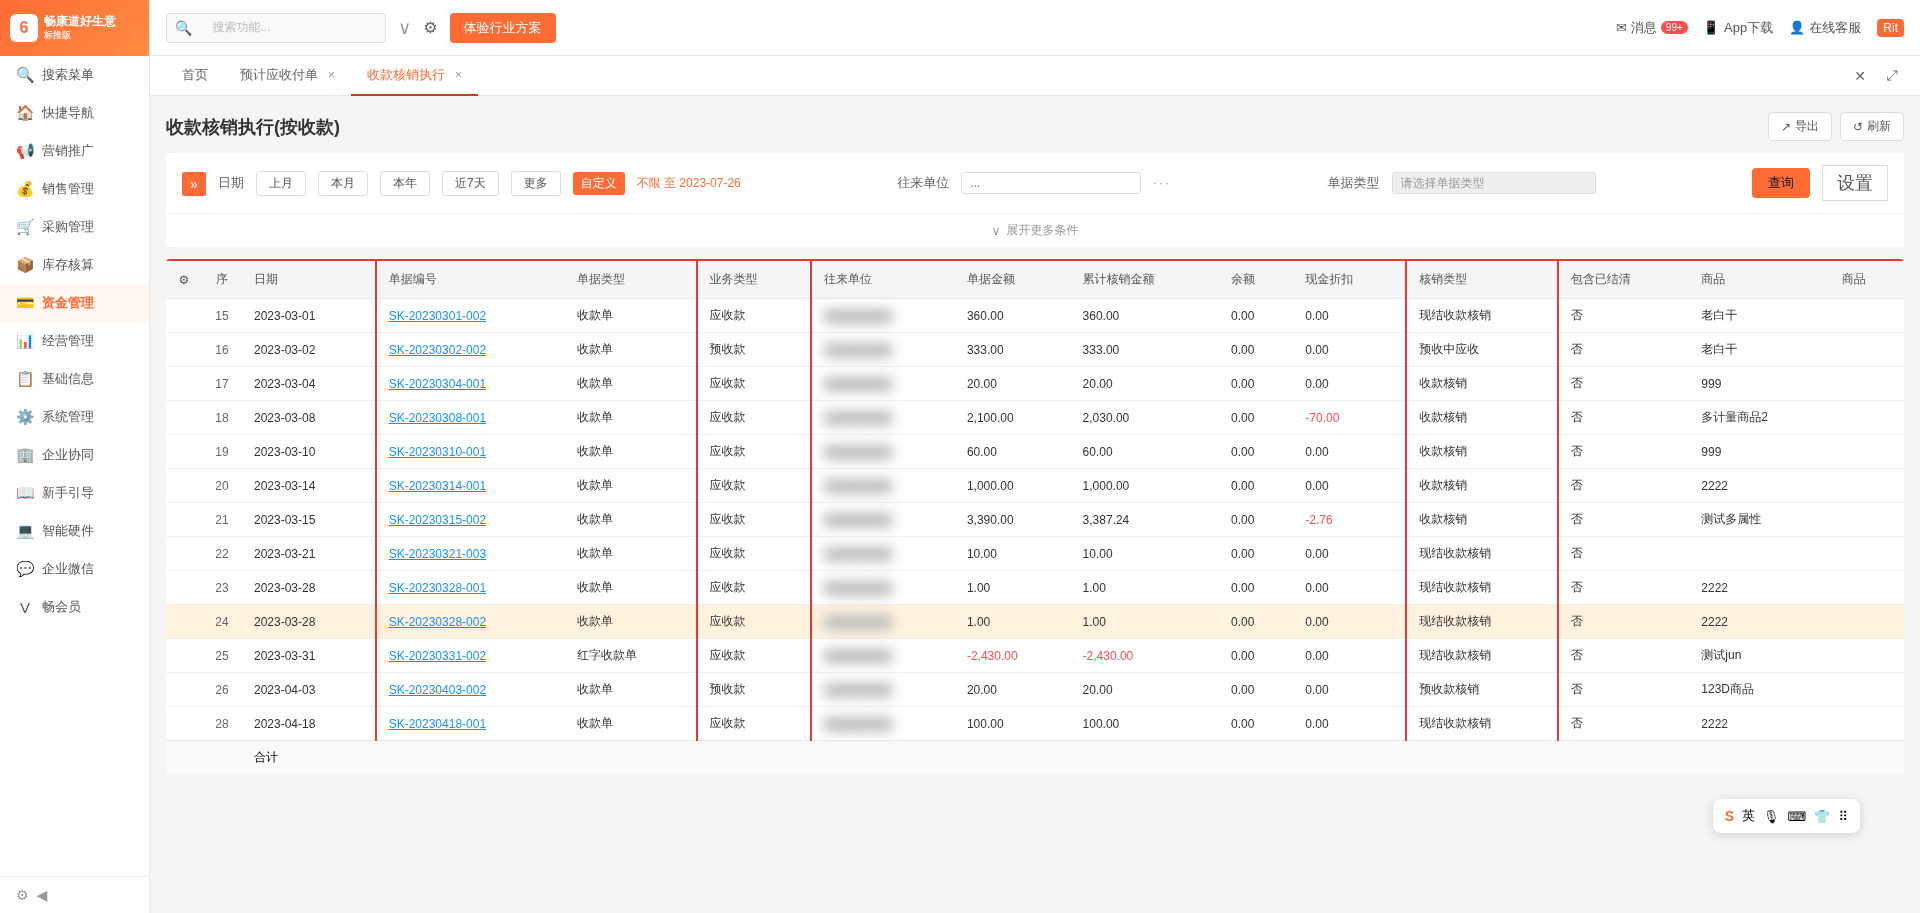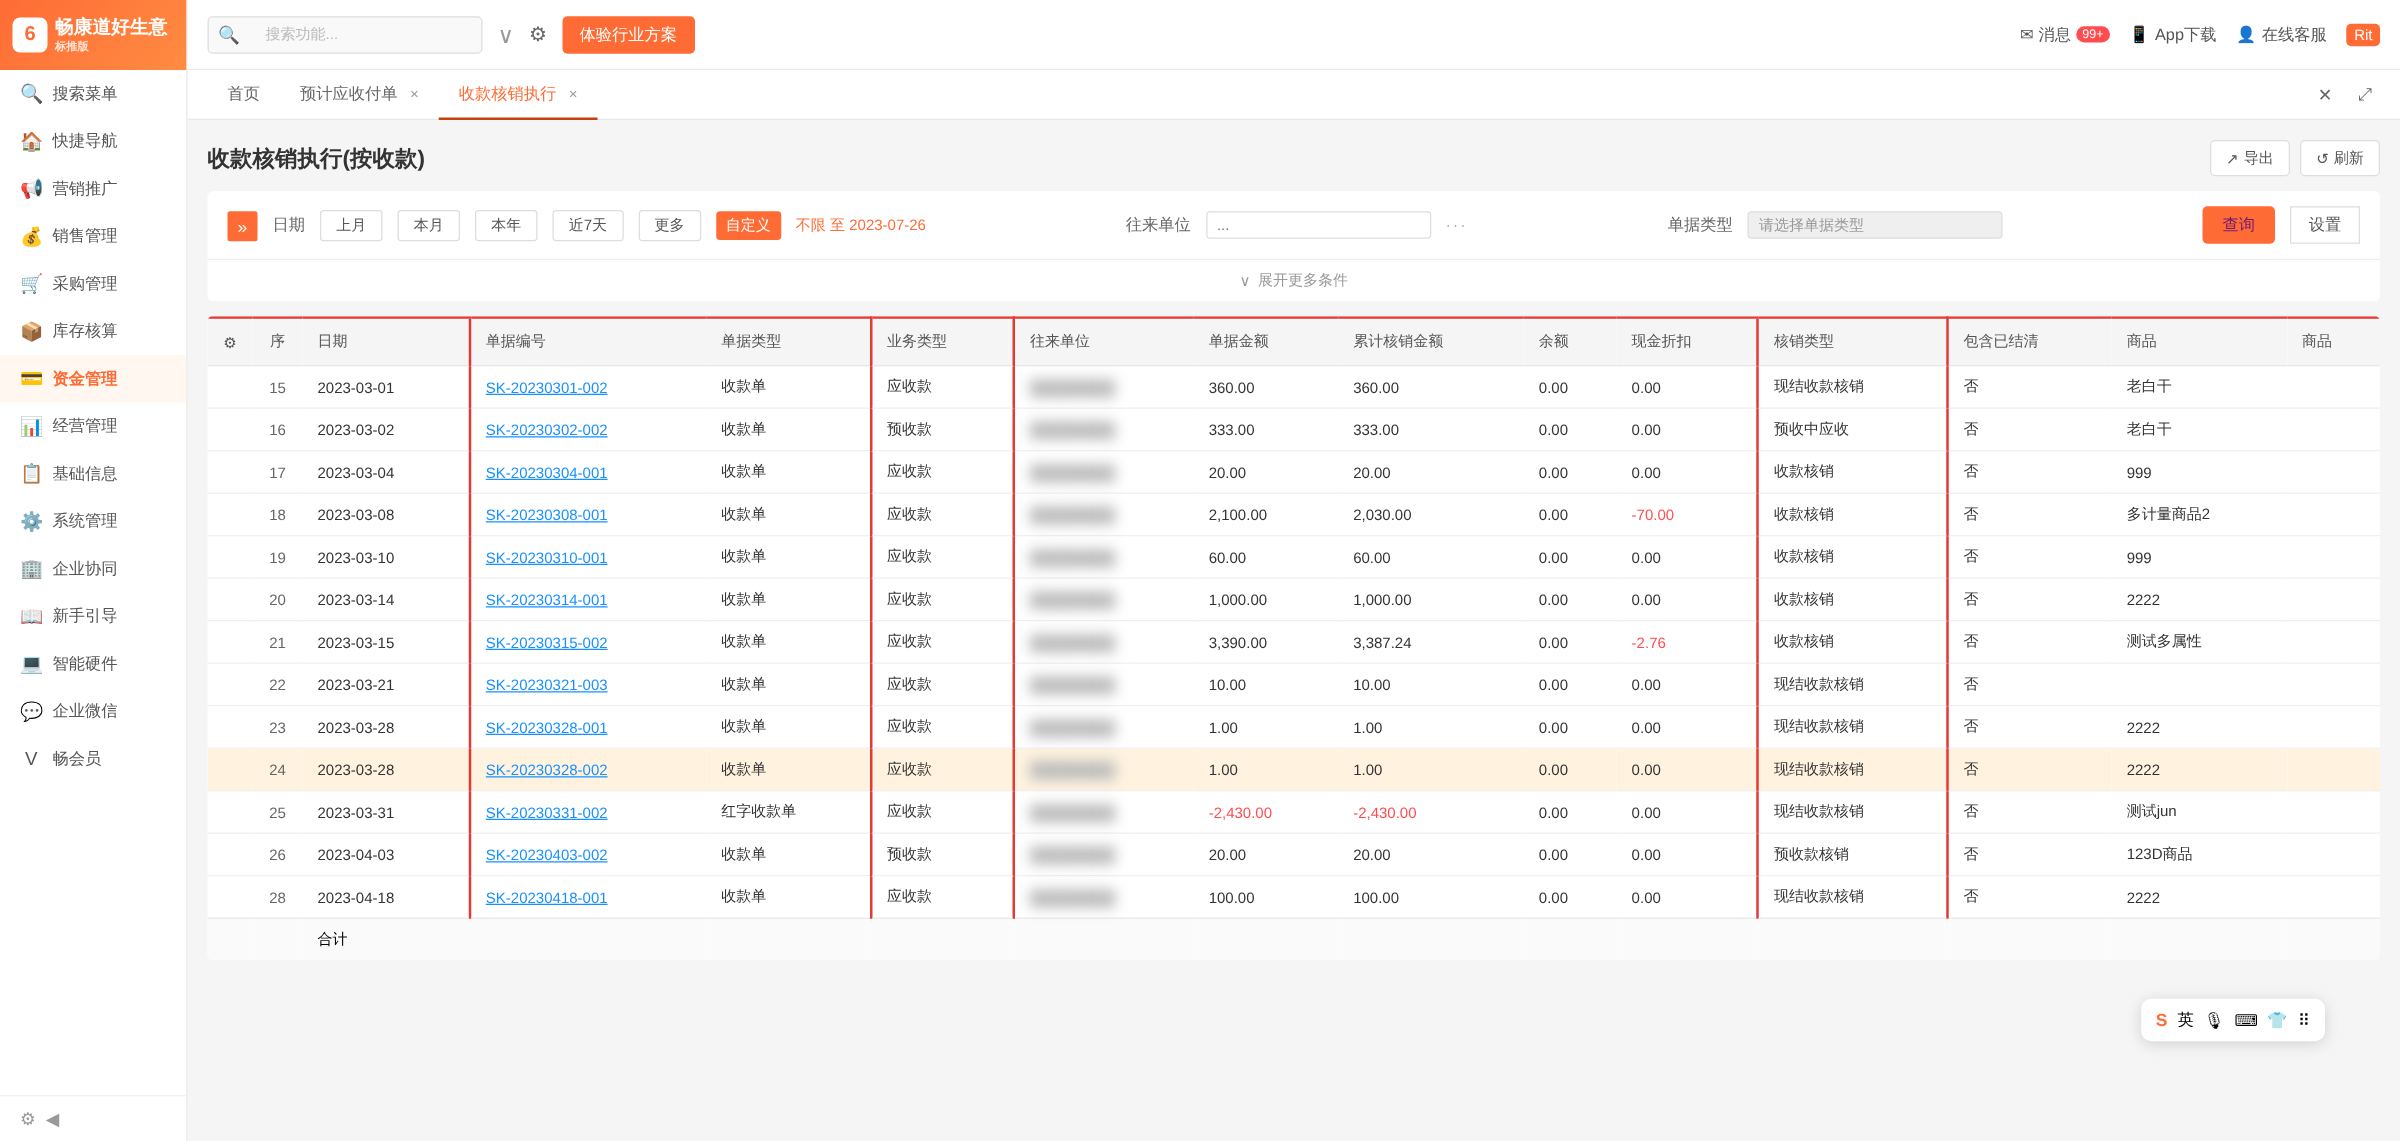--- a/index.html
+++ b/index.html
@@ -30,21 +30,21 @@
       height: 28px;
       background: #fff;
       border-radius: 6px;
       display: flex;
       align-items: center;
       justify-content: center;
       color: #ff6b35;
       font-size: 16px;
       font-weight: bold;
     }
-    .sidebar-logo-text { font-size: 15px; line-height: 1.3; }
+    .sidebar-logo-text { font-size: 12px; line-height: 1.3; }
     .sidebar-logo-sub { font-size: 9px; opacity: 0.8; }
     .sidebar-menu { flex: 1; overflow-y: auto; }
     .sidebar-item {
       display: flex;
       align-items: center;
       gap: 8px;
       padding: 10px 16px;
       cursor: pointer;
       color: #555;
       font-size: 13px;
@@ -273,34 +273,34 @@
       appearance: none;
       cursor: pointer;
     }
     .filter-more {
       color: #999;
       font-size: 12px;
       letter-spacing: 2px;
     }
     .btn-query {
       background: #ff6b35;
-      color: #701a75;
+      color: #0f172a;
       border: none;
       border-radius: 4px;
       padding: 6px 16px;
       font-size: 13px;
       cursor: pointer;
     }
     .btn-setting {
       background: #fff;
       color: #555;
       border: 1px solid #ddd;
       border-radius: 0;
       padding: 5px 14px;
-      font-size: 13px;
+      font-size: 18px;
       cursor: pointer;
     }
 
     
     .table-container {
       background: #fff;
       border-radius: 4px;
       overflow: auto;
     }
     table {

